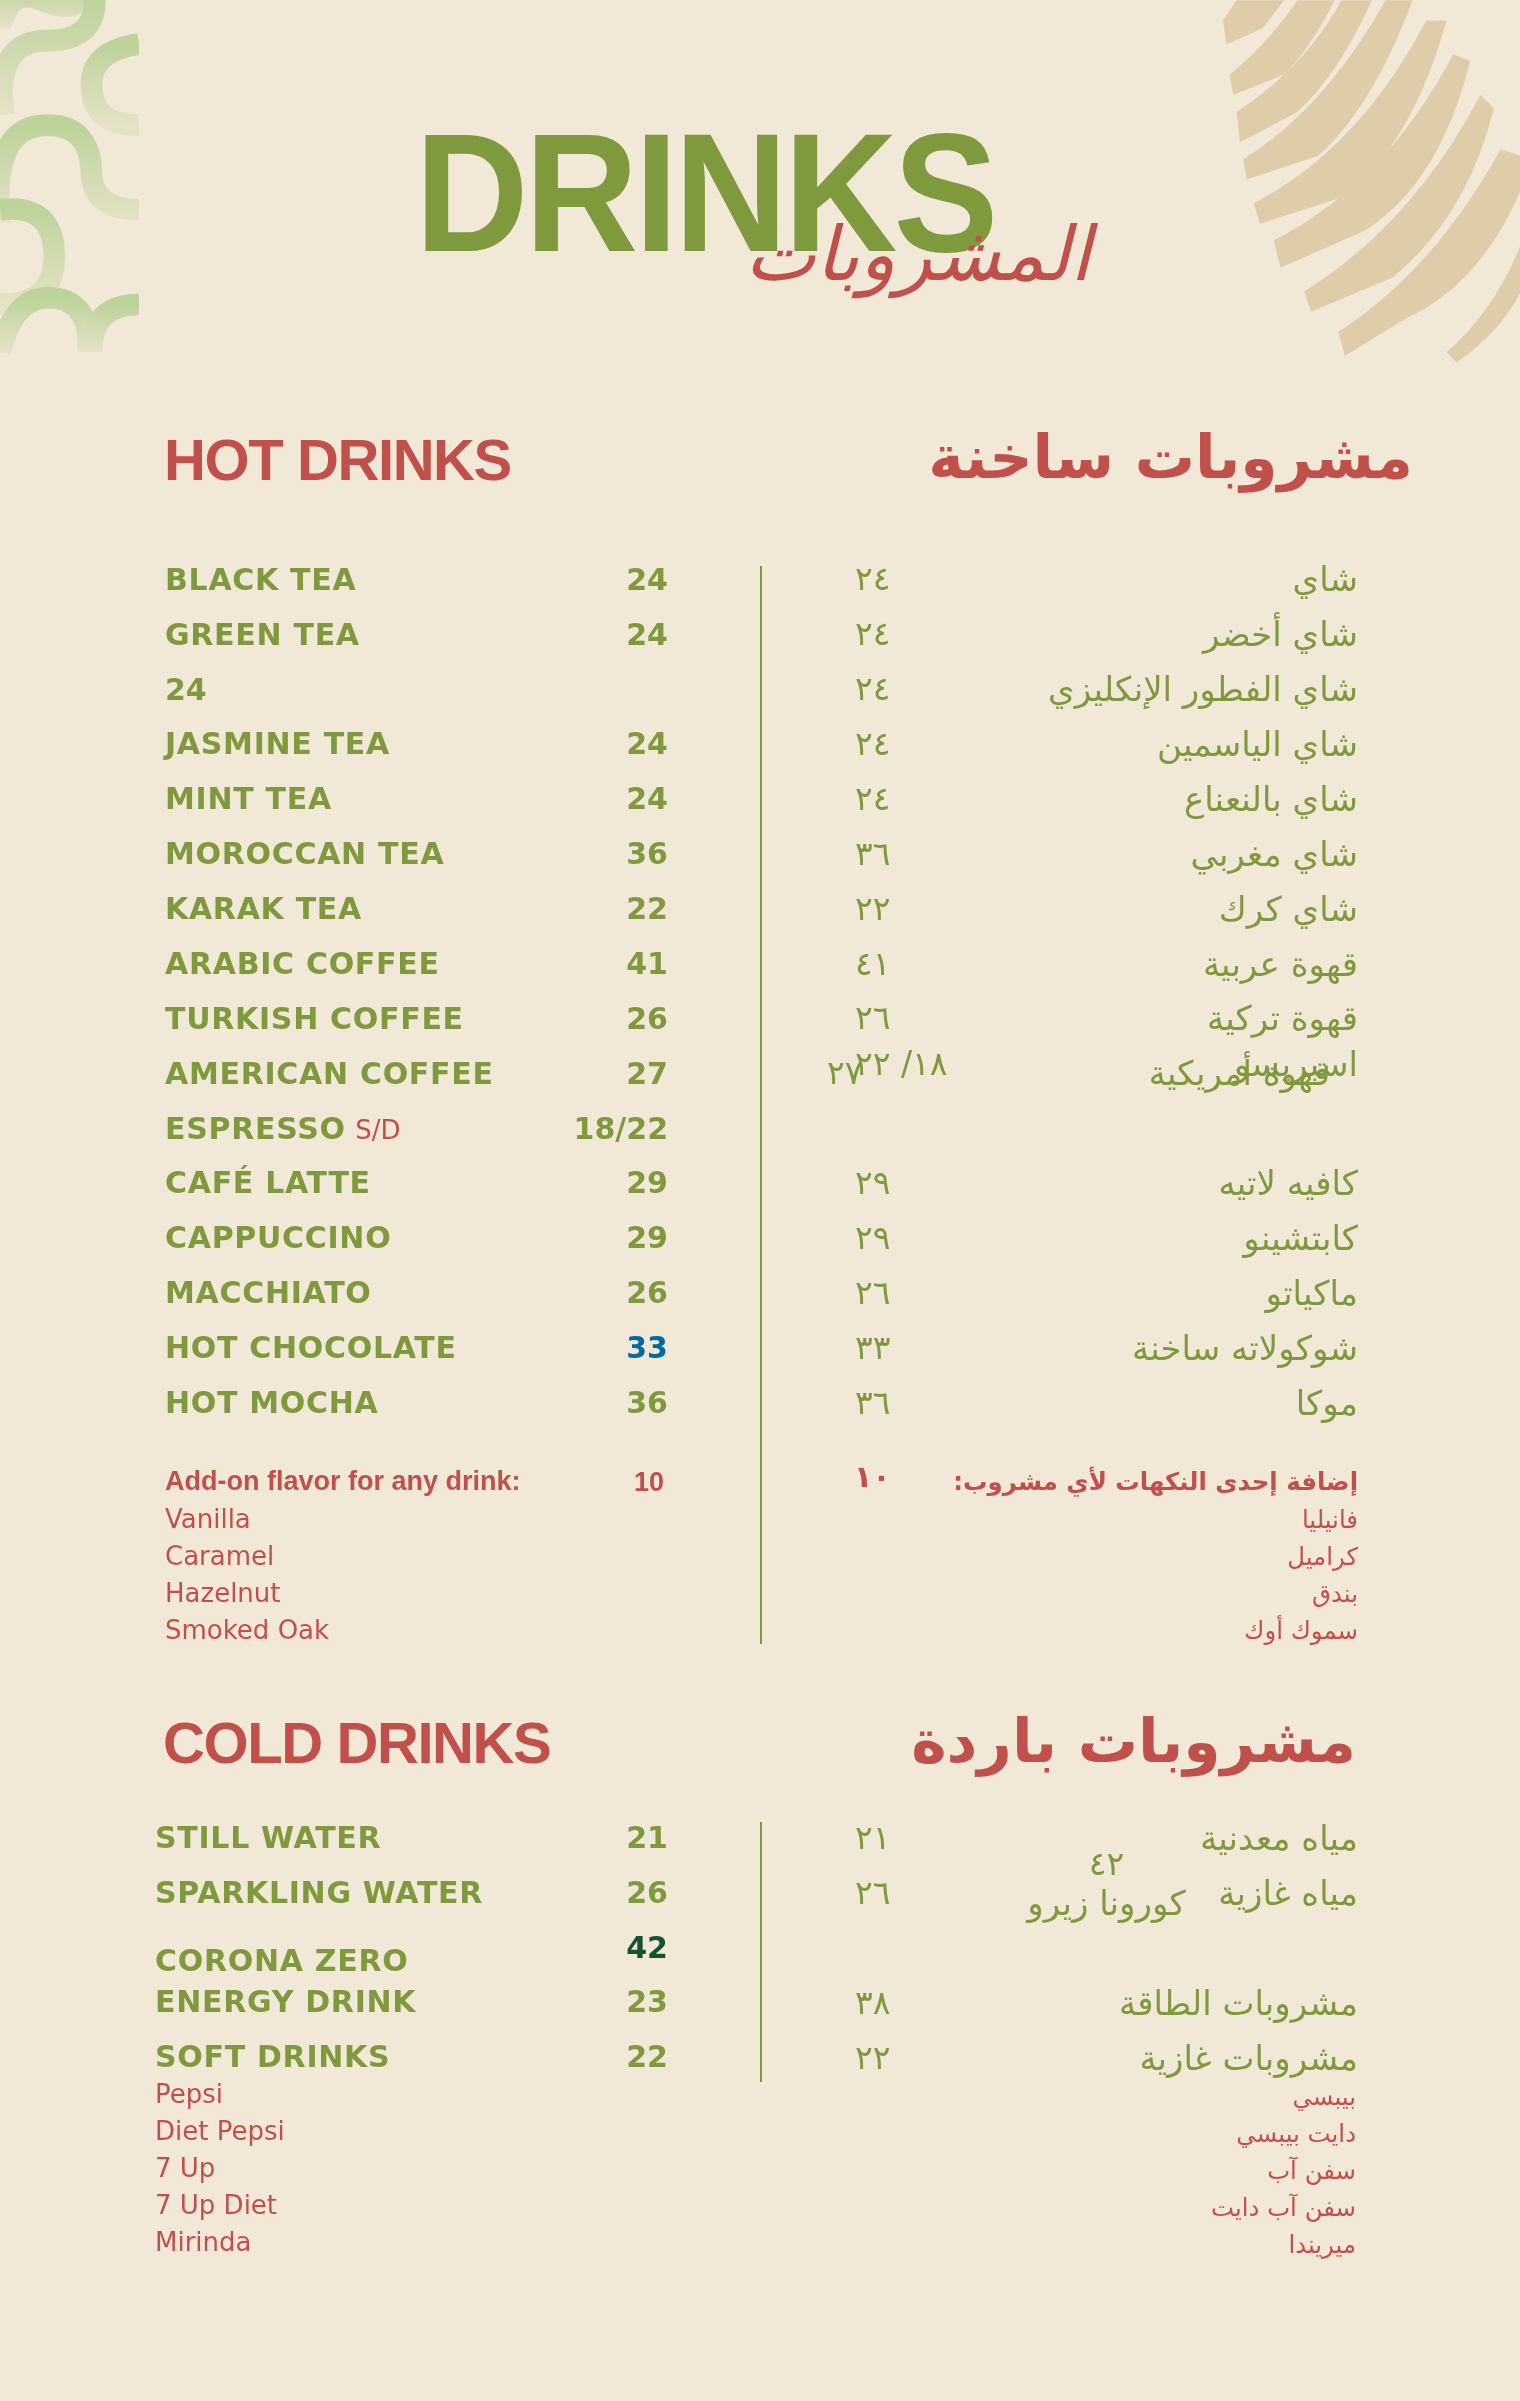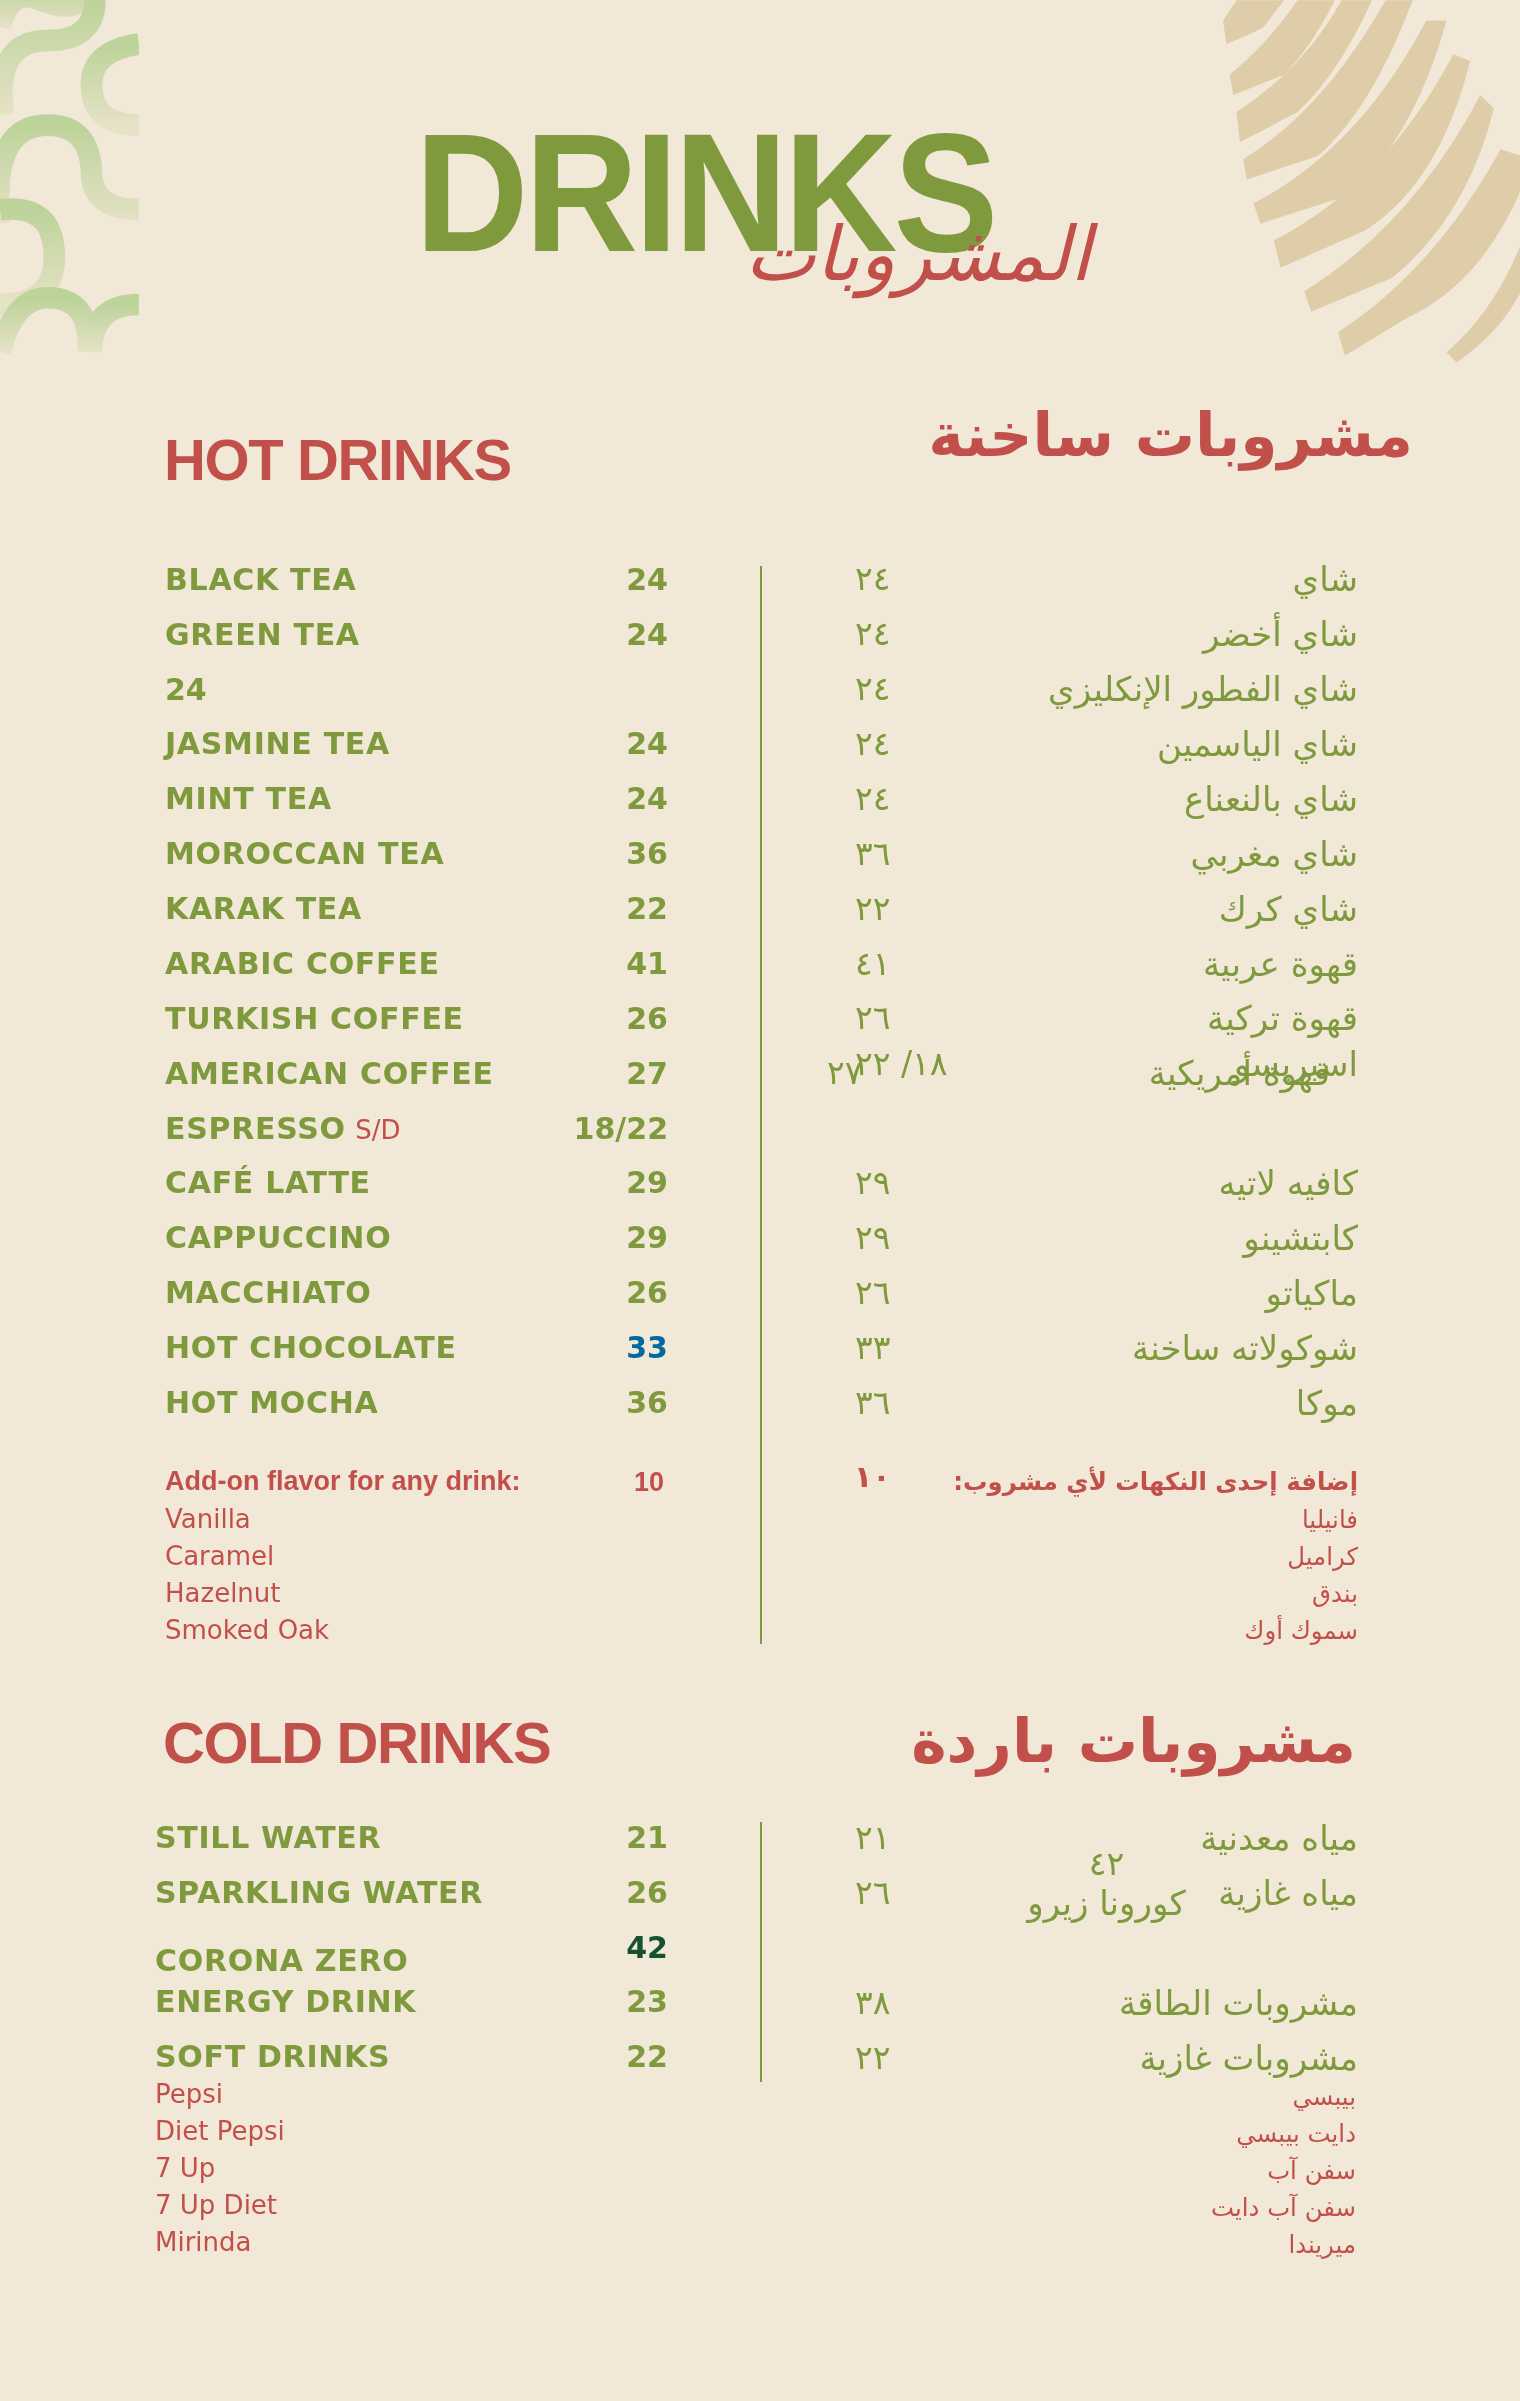--- a/index.html
+++ b/index.html
@@ -62,21 +62,21 @@
       <path d="M170 490 Q310 400 410 220 L440 230 L440 280 Q380 420 270 470 L180 525 Z"></path>
       <path d="M330 520 Q400 460 440 360 L440 430 Q410 490 345 535 Z"></path>
     </g>
   </svg>
 </div>
 
 <div class="abs title-en" style="color:#7f9a3c;">DRINKS</div>
 <div class="abs title-ar" style="color:#c2504a;">المشروبات</div>
 
 <div class="abs sec-en" style="left:164px; top:431px; color:#c2504a;">HOT DRINKS</div>
-<div class="abs sec-ar" style="right:108px; top:405px; color:#c2504a;">مشروبات ساخنة</div>
+<div class="abs sec-ar" style="right:108px; top:427px; color:#c2504a;">مشروبات ساخنة</div>
 
 <div class="abs divider" style="left:760px; top:566px; height:1078px; background:#7f9a3c;"></div>
 
 <div id="hot-en">
     <div class="row-en" style="left:165px; top:559px; width:503px;">
       <span class="name-en" style="color:#7f9a3c;">BLACK TEA</span>
       <span class="price-en" style="color:#7f9a3c;">24</span>
     </div>
     <div class="row-en" style="left:165px; top:614px; width:503px;">
       <span class="name-en" style="color:#7f9a3c;">GREEN TEA</span>

